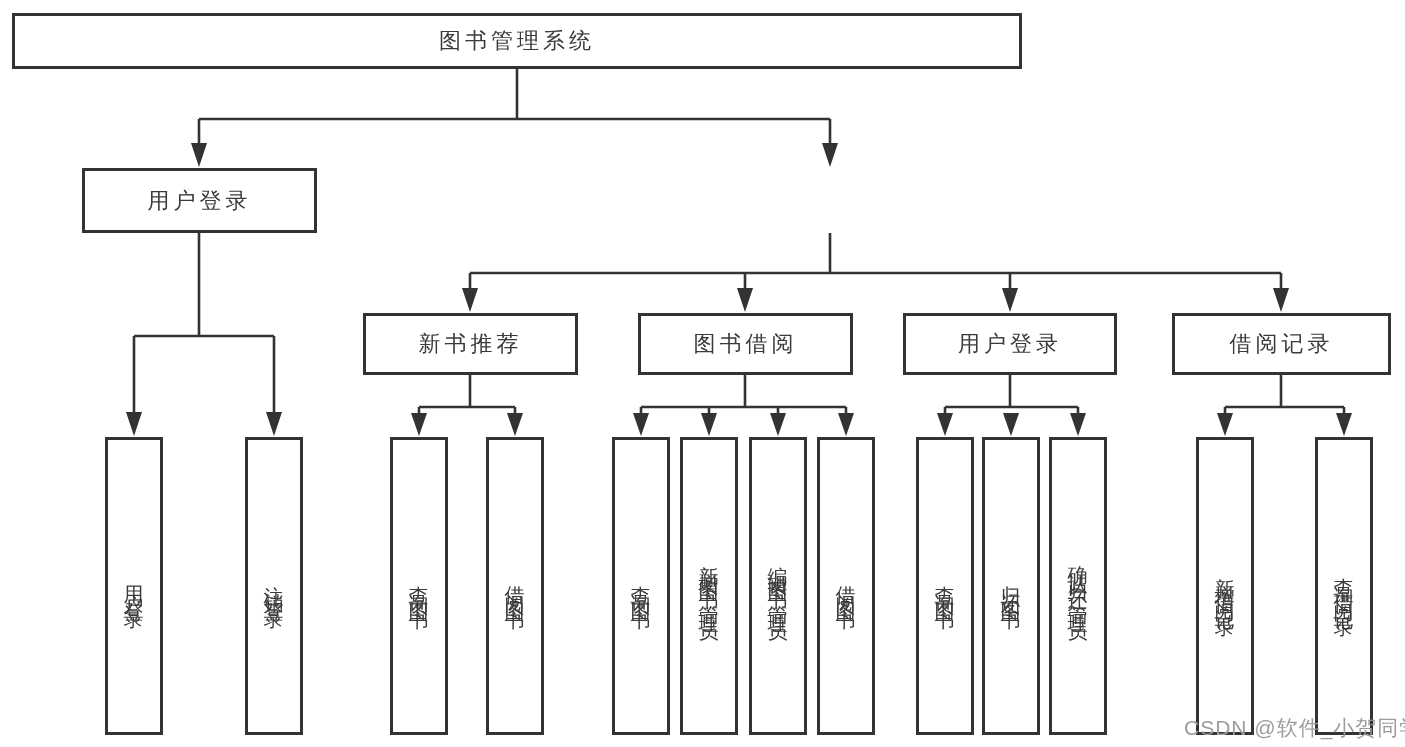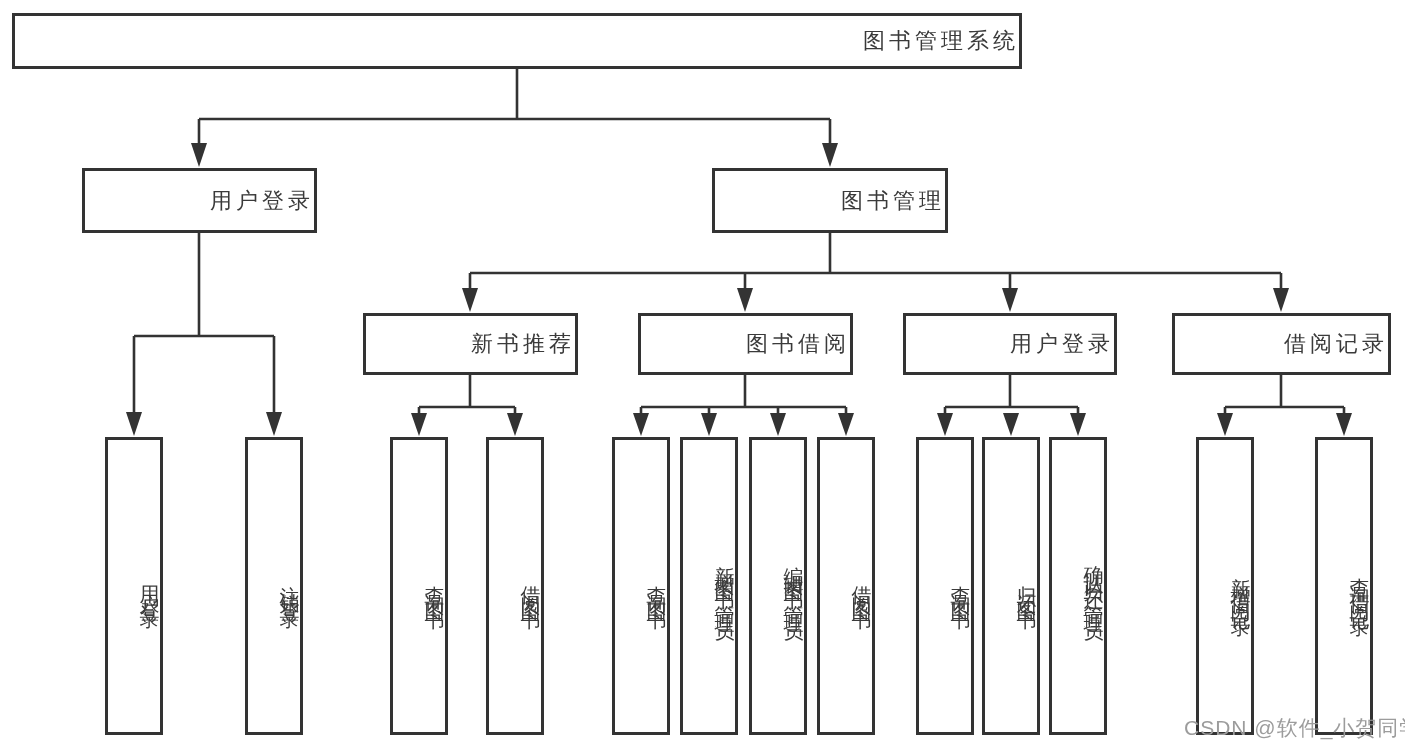--- a/index.html
+++ b/index.html
@@ -33,21 +33,21 @@
   svg.connectors polygon{
     fill:var(--line);
     stroke:none;
   }
   .box{
     position:absolute;
     border:3px solid var(--line);
     background:var(--bg);
     display:flex;
     align-items:center;
-    justify-content:flex-end;
+    justify-content:center;
     font-family:Liberation Serif, serif;
   }
   .h-box span{
     font-size:22px;
     letter-spacing:4px;
     color:var(--text);
     white-space:nowrap;
   }
   .v-box span{
     writing-mode:vertical-lr;
@@ -124,23 +124,20 @@
     </g>
   </svg>
 
   <div class="box h-box" style="left:12px;top:13px;width:1010px;height:56px">
     <span>图书管理系统</span>
   </div>
 
   <div class="box h-box" style="left:82px;top:168px;width:235px;height:65px">
     <span>用户登录</span>
   </div>
-  <div class="box h-box" style="left:712px;top:168px;width:236px;height:65px">
-    <span>图书管理</span>
-  </div>
 
   <div class="box h-box" style="left:638px;top:313px;width:215px;height:62px">
     <span>图书借阅</span>
   </div>
   <div class="box h-box" style="left:363px;top:313px;width:215px;height:62px">
     <span>新书推荐</span>
   </div>
   <div class="box h-box" style="left:903px;top:313px;width:214px;height:62px">
     <span>用户登录</span>
   </div>

